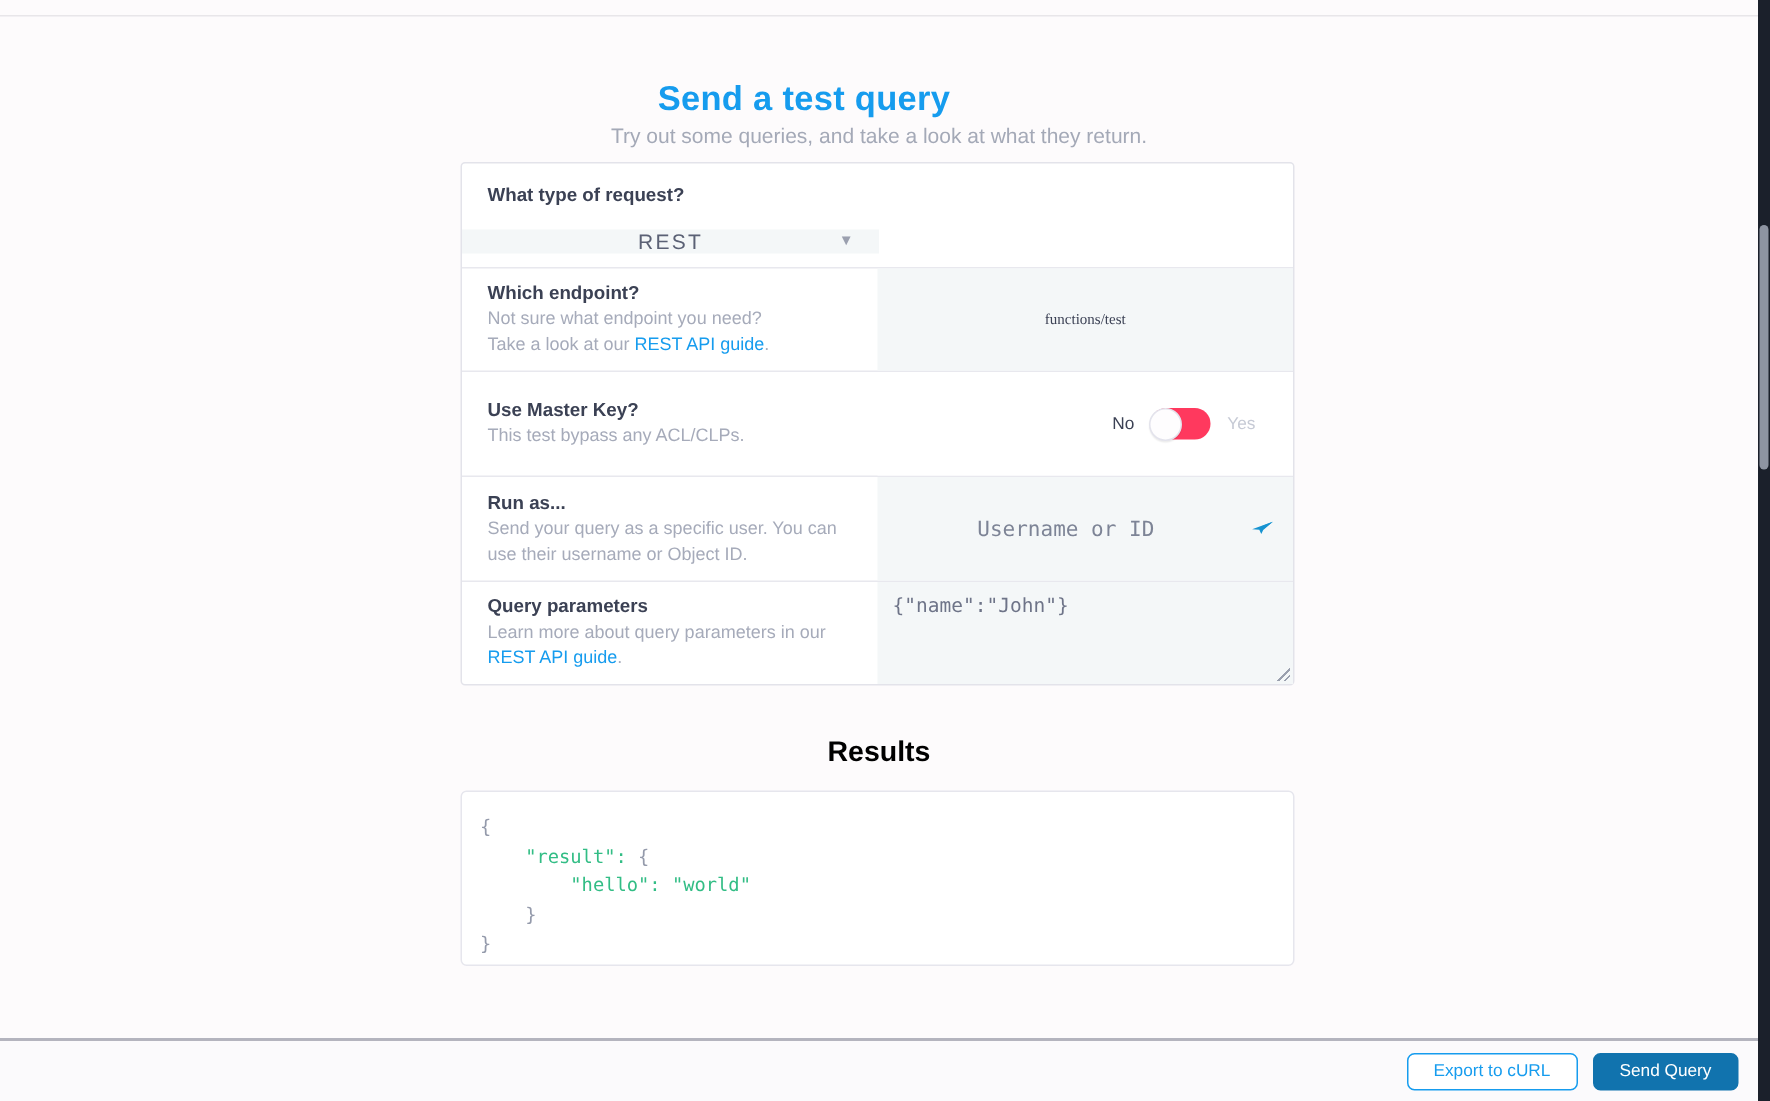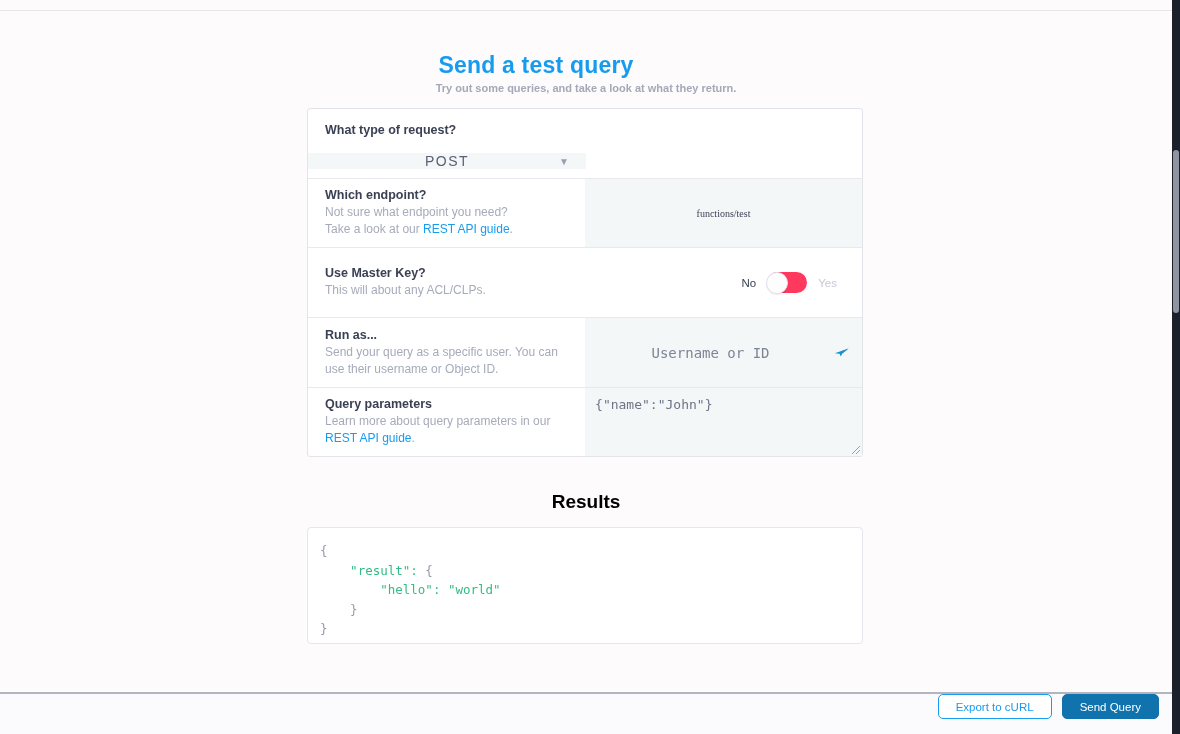--- a/index.html
+++ b/index.html
@@ -5,21 +5,21 @@
   * { margin:0; padding:0; box-sizing:border-box; }
   html,body { width:1180px; height:734px; overflow:hidden; }
   body { background:#fdfbfc; font-family:"Liberation Sans", sans-serif; position:relative; }
 
   .top-line { position:absolute; top:10px; left:0; right:8px; height:1px; background:#e8e6e9; }
 
   
   .page-title { position:absolute; top:52px; left:0; width:1072px; text-align:center;
     color:#169cee; font-size:23px; font-weight:bold; letter-spacing:0.2px; }
   .page-subtitle { position:absolute; top:82px; left:0; width:1172px; text-align:center;
-    color:#a4a9b7; font-size:11px;font-weight:bold; }
+    color:#a4a9b7; font-size:14px; }
 
   
   .form-panel { position:absolute; left:307px; top:108px; width:556px; background:#ffffff;
     border:1px solid #e3e3ea; border-radius:3px; }
   .form-row { display:flex; border-bottom:1px solid #e8e8ee; position:relative; }
   .form-row:last-child { border-bottom:none; }
   .row-left { width:278px; padding:14px 16px 14px 17px; display:flex; flex-direction:column; justify-content:center; }
   .row-right { width:278px; background:#f4f7f8; display:flex; align-items:center; justify-content:center; position:relative; }
   .row-right.white { background:#ffffff; }
   .row-label { color:#3b4154; font-size:12.5px; font-weight:bold; margin-bottom:2px; }
@@ -54,21 +54,21 @@
   .results-heading { position:absolute; top:491px; left:0; width:1172px; text-align:center;
     color:#000000; font-size:19px; font-weight:bold; }
   .results-box { position:absolute; left:307px; top:527px; width:556px; height:117px;
     background:#ffffff; border:1px solid #e6e6ed; border-radius:4px; padding:13px 12px; }
   .results-code { font-family:"DejaVu Sans Mono", monospace; font-size:12.5px; line-height:19.5px; white-space:pre; }
   .tok-plain { color:#949aab; }
   .tok-string { color:#32bd85; }
 
   
   .footer { position:absolute; left:0; right:0; bottom:0; height:42px; background:#fbfafc;
-    border-top:2px solid #b4b4be; display:flex; justify-content:flex-end;
+    border-top:2px solid #b4b4be; display:flex; align-items:center; justify-content:flex-end;
     padding-right:21px; gap:10px; }
   .btn { height:25px; padding:0 17px; border-radius:5px; font-size:11.5px;
     font-family:"Liberation Sans", sans-serif; cursor:pointer; }
   .btn-outline { background:#ffffff; border:1px solid #169cee; color:#169cee; }
   .btn-primary { background:#1173ae; border:1px solid #1173ae; color:#ffffff; }
 
   
   .scroll-strip { position:absolute; right:0; top:0; width:8px; height:734px; background:#1b202b; z-index:5; }
   .scroll-thumb { position:absolute; left:1px; width:6px; top:150px; height:163px;
     background:#8e94a2; border-radius:3px; }
@@ -81,41 +81,41 @@
 <div class="page-title">Send a test query</div>
 <div class="page-subtitle">Try out some queries, and take a look at what they return.</div>
 
 <div class="form-panel">
 
   <div class="form-row" style="height:70px;flex-direction:column;">
     <div class="row-left">
       <div class="row-label">What type of request?</div>
     </div>
     <div class="row-right">
-      <span class="select-value">POST</span>
+      <span class="select-value">REST</span>
       <span class="chevron">▼</span>
     </div>
   </div>
 
   <div class="form-row" style="height:69px;">
     <div class="row-left">
       <div class="row-label">Which endpoint?</div>
       <div class="row-desc"><span>Not sure what endpoint you need?</span><br>
         <span>Take a look at our </span><a href="#">REST API guide</a><span>.</span>
       </div>
     </div>
     <div class="row-right">
       <input class="endpoint-input" type="text" value="functions/test" style="">
     </div>
   </div>
 
   <div class="form-row" style="height:70px;">
     <div class="row-left">
       <div class="row-label">Use Master Key?</div>
-      <div class="row-desc">This will about any ACL/CLPs.</div>
+      <div class="row-desc">This test bypass any ACL/CLPs.</div>
     </div>
     <div class="row-right white">
       <div class="toggle-group">
         <span class="toggle-no">No</span>
         <div class="toggle">
           <div class="toggle-knob"></div>
         </div>
         <span class="toggle-yes">Yes</span>
       </div>
     </div>

